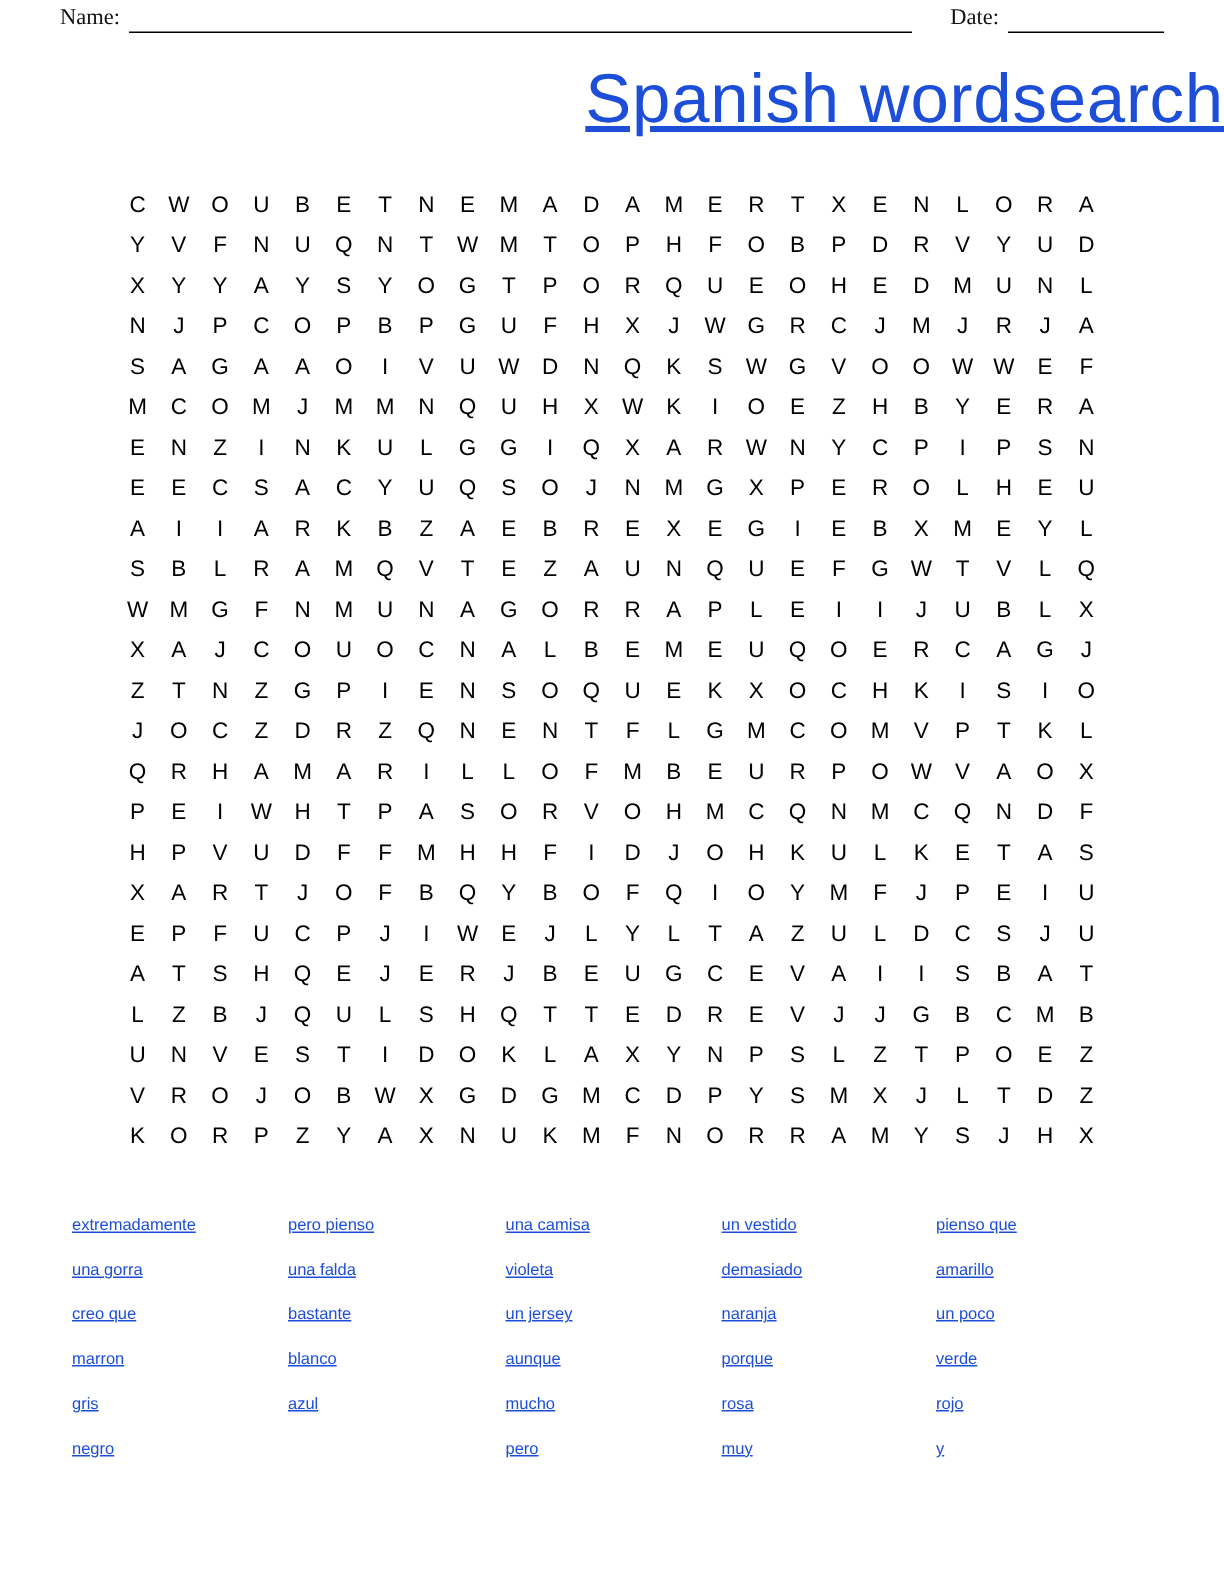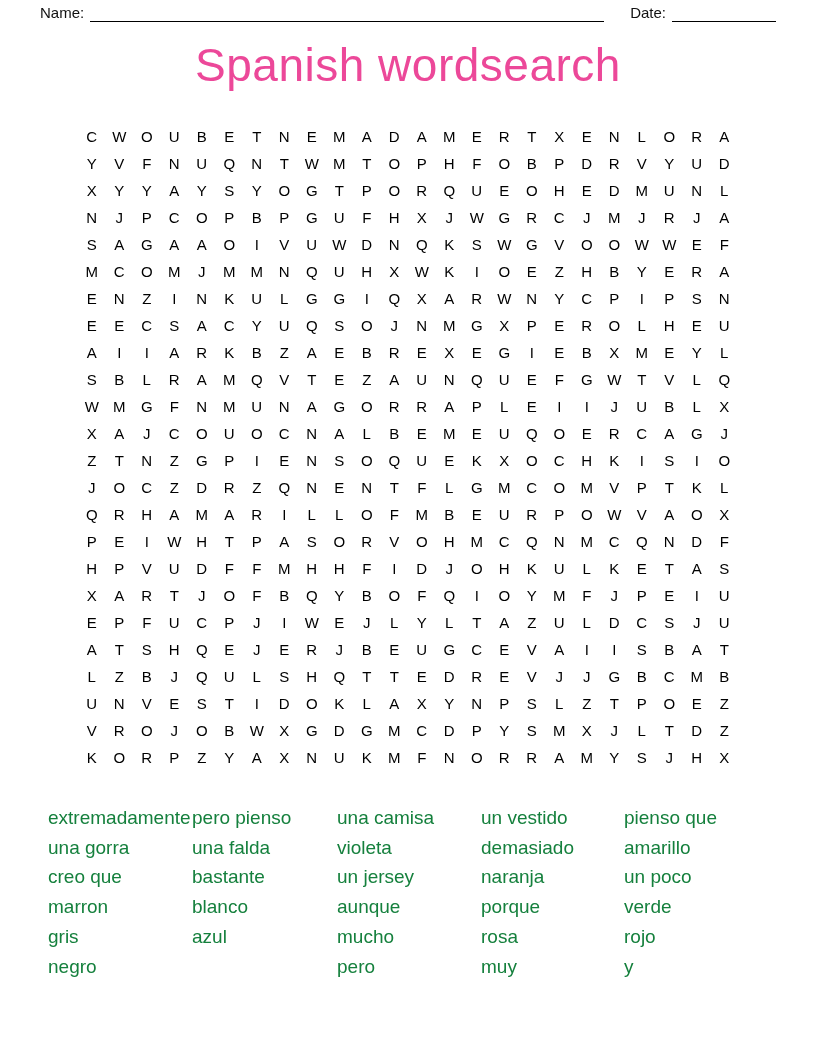--- a/index.html
+++ b/index.html
@@ -13,44 +13,46 @@
     font-family: "Liberation Sans", sans-serif;
     color: #000000;
     overflow: hidden;
   }
   .header-row {
     display: flex;
     align-items: flex-end;
     padding: 4px 40px 0 40px;
     font-size: 15px;
     color: #111111;
+    font-family: Liberation Serif, serif;
   }
   .label {
     white-space: nowrap;
     padding-bottom: 1px;
   }
   .blank-line {
     border-bottom: 1px solid #000000;
     height: 15px;
     margin-left: 6px;
   }
   .name-blank {
     flex: 1;
     margin-right: 26px;
   }
   .date-blank {
     width: 104px;
   }
   .page-title {
-    text-align: center;
+    text-align: right;
     font-size: 46px;
     font-weight: 400;
     letter-spacing: 0.5px;
     margin-top: 16px;
-    color: #ec4899;
+    color: #1d4ed8;
+    text-decoration: underline;
   }
   .grid-wrap {
     margin-top: 26px;
     display: flex;
     justify-content: center;
   }
   .grid {
     display: block;
   }
   .grid-row {
@@ -71,24 +73,25 @@
   }
   .word-col {
     display: block;
   }
   .word-col-0 { width: 144px; }
   .word-col-1 { width: 145px; }
   .word-col-2 { width: 144px; }
   .word-col-3 { width: 143px; }
   .word-col-4 { width: 140px; }
   .word-item {
-    font-size: 19px;
+    font-size: 11px;
     line-height: 29.8px;
-    color: #15803d;
+    color: #1d4ed8;
     white-space: nowrap;
+    text-decoration: underline;
   }
 </style>
 </head>
 <body>
 
 <div>
 
   <div class="header-row">
     <span class="label">Name:</span>
     <span class="blank-line name-blank"></span>

